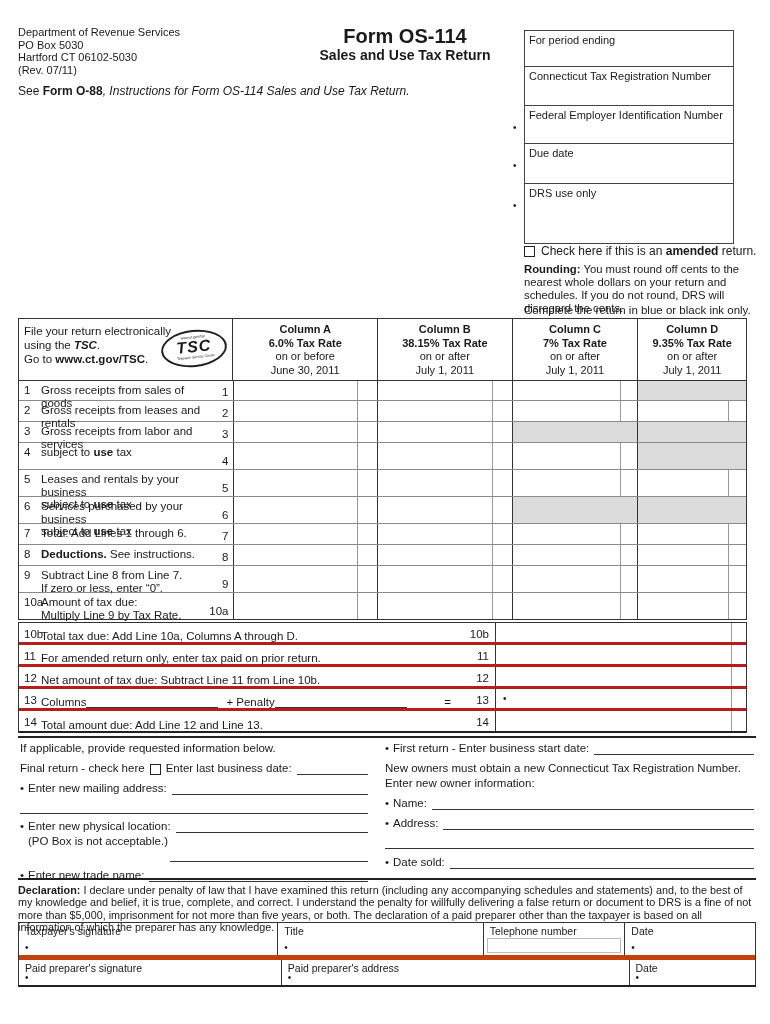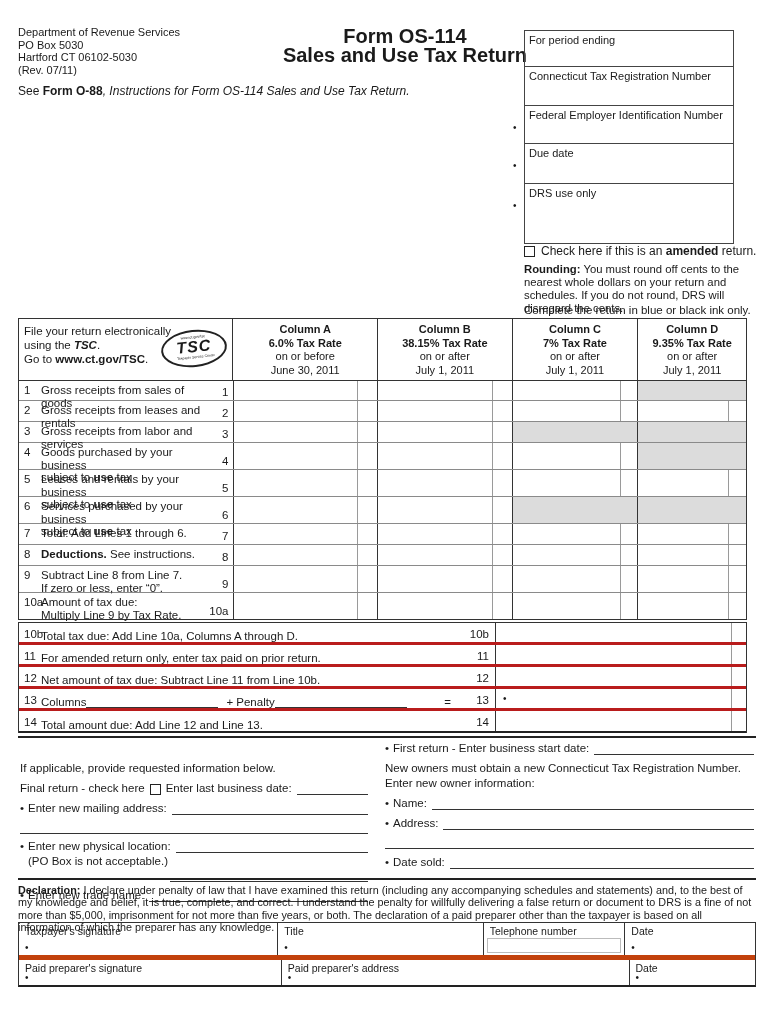--- a/index.html
+++ b/index.html
@@ -5,21 +5,21 @@
   * { margin:0; padding:0; box-sizing:border-box; }
   html,body { background:#fff; }
   .page {
     position:relative; width:770px; height:1024px; background:#fff;
     font-family:"Liberation Sans", sans-serif; color:#1a1a1a; overflow:hidden;
   }
   
   .agency { position:absolute; left:18px; top:26px; font-size:11px; line-height:12.5px; }
   .title-block { position:absolute; left:240px; top:25px; width:330px; text-align:center; }
   .form-number { font-size:20px; font-weight:bold; line-height:22px; }
-  .form-title { font-size:20px; font-weight:bold; line-height:17px; }
+  .form-title { font-size:14px; font-weight:bold; line-height:17px; }
   .see-note { position:absolute; left:18px; top:84px; font-size:12px; }
   .see-note i { font-style:italic; }
 
   .info-col { position:absolute; left:524px; top:30px; width:210px; border:1px solid #444; }
   .ibox { position:relative; border-bottom:1px solid #444; padding:3px 4px; font-size:11px; }
   .ibox:last-child { border-bottom:none; }
   .ibox .sidebullet { position:absolute; left:-12px; top:16px; font-size:10px; }
   .bullet::before { content:"•"; }
 
   .amended-line { position:absolute; left:524px; top:244px; font-size:12px; display:flex; align-items:center; }
@@ -61,21 +61,21 @@
   .snum { width:30px; text-align:right; font-size:11.5px; padding:5px 6px 0 0; }
   .scell { flex:1; position:relative; border-left:1px solid #333; }
   .scell::after { content:""; position:absolute; top:0; bottom:0; right:14px; width:1px; background:#9a9a9a; }
   .scell .cellbullet { position:absolute; left:7px; top:4px; font-size:10px; }
   .blank { display:inline-block; border-bottom:1px solid #333; height:13px; }
   .eq { margin-left:auto; margin-right:14px; }
 
   
   .applicable { position:absolute; left:18px; top:736px; width:738px; height:144px;
                 border-top:2px solid #222; border-bottom:2px solid #222; font-size:11.5px; }
-  .app-left { position:absolute; left:2px; top:4px; width:348px;margin-top:20px; }
+  .app-left { position:absolute; left:2px; top:4px; width:348px; }
   .app-right { position:absolute; left:367px; top:4px; width:369px;text-align:center; }
   .fline { display:flex; align-items:flex-end; margin-bottom:7px; line-height:13px; }
   .fill { flex:1; border-bottom:1px solid #333; height:12px; margin-left:5px; }
   .fline .bullet { margin-right:4px; }
   .indent { margin-left:150px; }
   .tight { margin-bottom:2px; }
 
   
   .decl { position:absolute; left:18px; top:884px; width:738px; font-size:10.8px; line-height:12.3px; }
 
@@ -209,21 +209,20 @@
       </div>
       <div class="gcell ca w-a"></div>
       <div class="gcell cb w-b"></div>
       <div class="gcell cc w-c shaded"></div>
       <div class="gcell cd w-d shaded"></div>
     </div>
 
     <div class="grow" style="height:27px">
       <div class="gdesc">
         <span class="gnum">4</span>
-        <div>Goods purchased by your business</div>
         <div><span>subject to </span><b>use</b><span> tax</span></div>
         <span class="gtail">4</span>
       </div>
       <div class="gcell ca w-a"></div>
       <div class="gcell cb w-b"></div>
       <div class="gcell cc w-c"></div>
       <div class="gcell cd w-d shaded"></div>
     </div>
 
     <div class="grow" style="height:27px">

